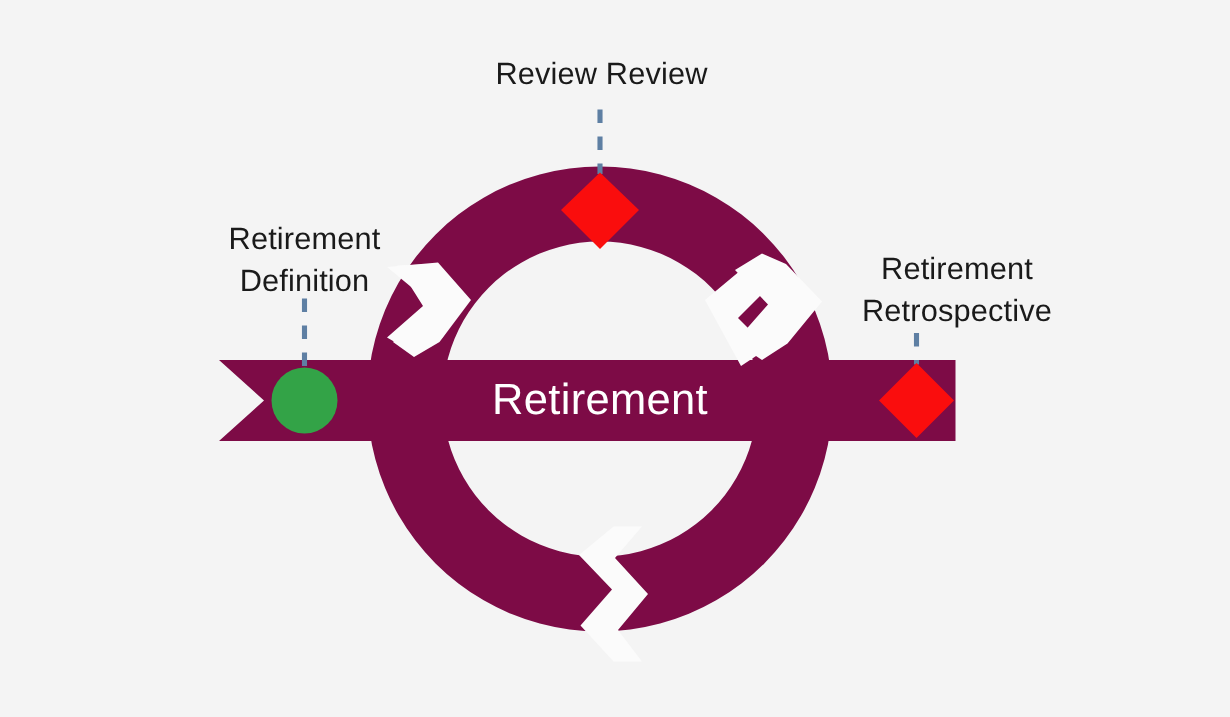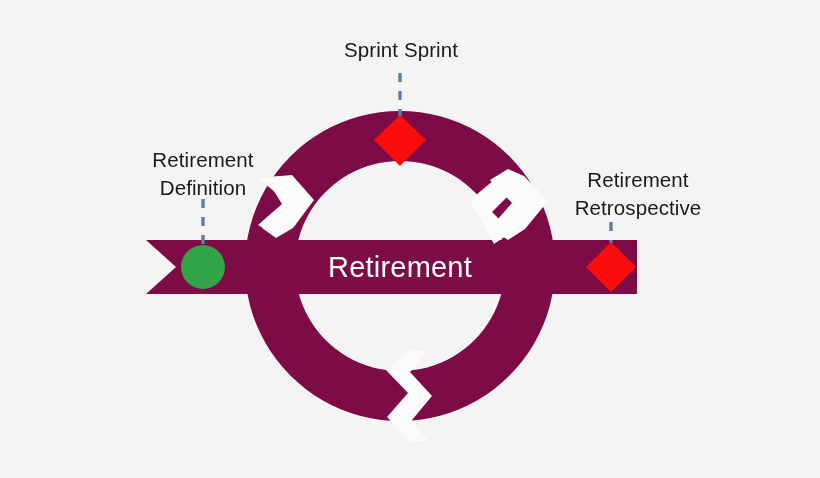--- a/index.html
+++ b/index.html
@@ -108,20 +108,20 @@
 
     <polygon points="400,115 426,140 400,166 374,140" fill="#fa0d0d"></polygon>
 
     <polygon points="611,242 636,267 611,292 586,267" fill="#fa0d0d"></polygon>
 
   </svg>
 
   <div class="lbl" id="label-retirement-definition">Retirement
 Definition</div>
 
-  <div class="lbl" id="label-sprint-review">Sprint Sprint</div>
+  <div class="lbl" id="label-sprint-review">Review Review</div>
 
   <div class="lbl" id="label-retirement-retrospective">Retirement
 Retrospective</div>
 
   <div id="banner-text">Retirement</div>
 
 </div>
 
 </body></html>

